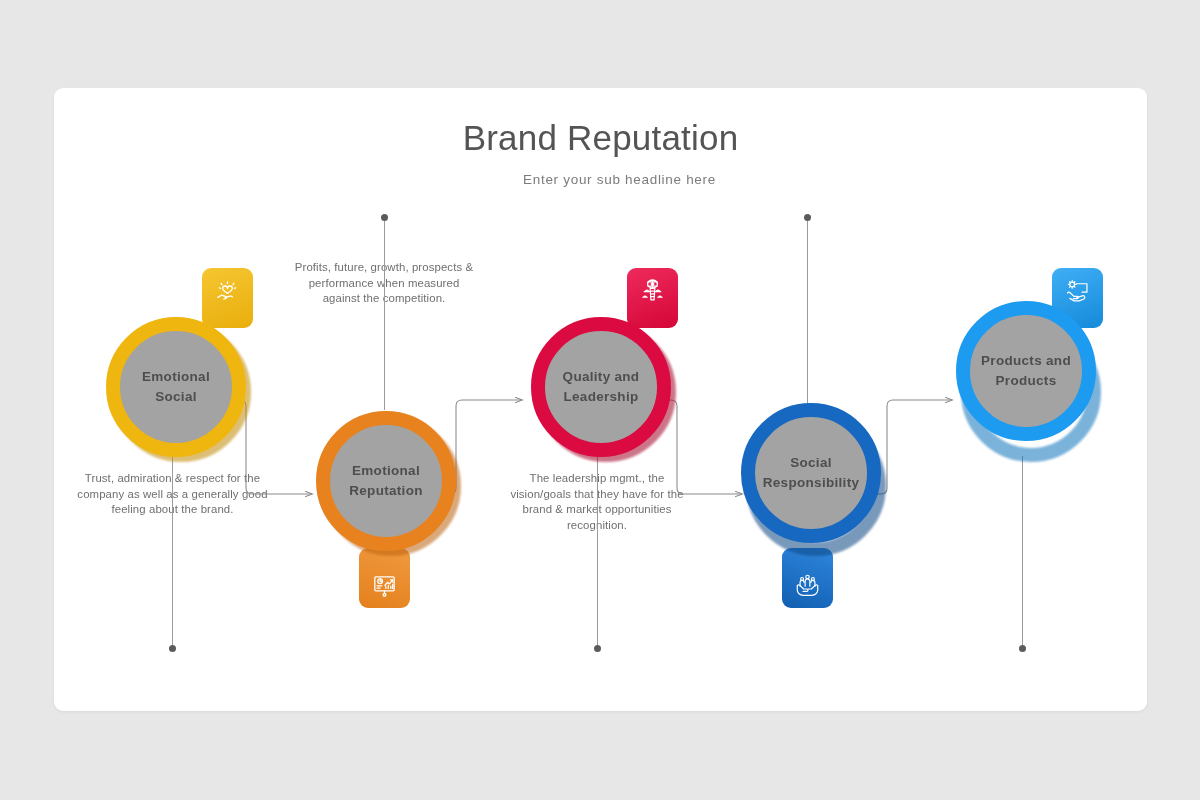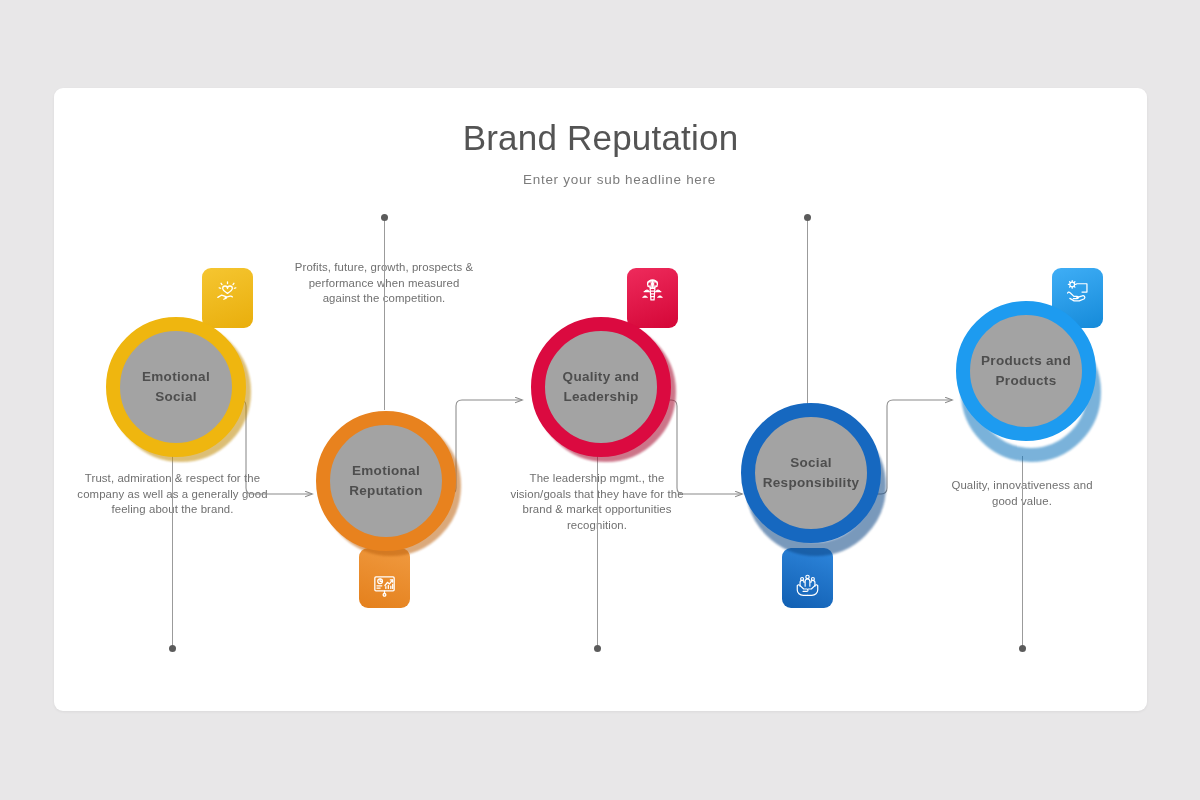--- a/index.html
+++ b/index.html
@@ -244,23 +244,20 @@
           <span>Responsibility</span>
         </div>
       </div>
     </div>
 
     <div class="layer">
 
       <div class="dot" style="left:965px; top:557px;"></div>
       <div class="leader" style="left:968px; top:368px; height:192px;"></div>
 
-      <div class="desc" style="left:888px; top:390px; width:160px;">
-        <span>Quality, innovativeness and good value.</span>
-      </div>
 
       <div class="badge top" style="left:998px; top:180px; background:linear-gradient(160deg,#3FAEF6,#158AD9);">
         <svg viewBox="0 0 24 24" fill="none" stroke="#ffffff" stroke-width="1.1" stroke-linecap="round" stroke-linejoin="round">
           <circle cx="7.3" cy="6.6" r="2.1"></circle>
           <path d="M7.3 3.2 L7.3 4.2 M7.3 9.0 L7.3 10.0 M3.9 6.6 L4.9 6.6 M9.7 6.6 L10.7 6.6
                    M4.9 4.2 L5.6 4.9 M9.0 8.3 L9.7 9.0 M9.7 4.2 L9.0 4.9 M5.6 8.3 L4.9 9.0"></path>
           <path d="M11.2 6.0 L20.4 6.0 L20.4 13.4 L16.0 13.4"></path>
           <path d="M3.2 14.3 a1.2 1.2 0 0 1 2.0 -0.5 L8.8 17.2 L11.7 17.2
                    a1.05 1.05 0 0 1 0 2.1 L8.3 19.3"></path>
           <path d="M11.4 18.4 L16.2 16.8 a1.6 1.6 0 0 1 1.9 2.5 L13.6 21.2 L9.0 21.2 L5.2 19.0"></path>

